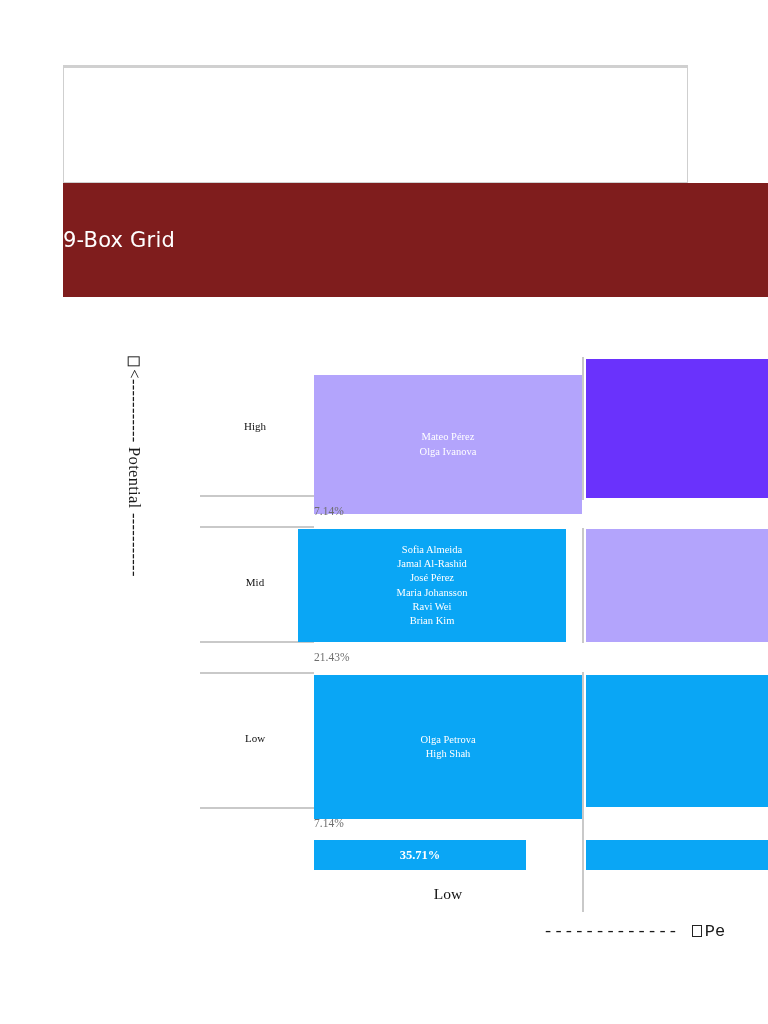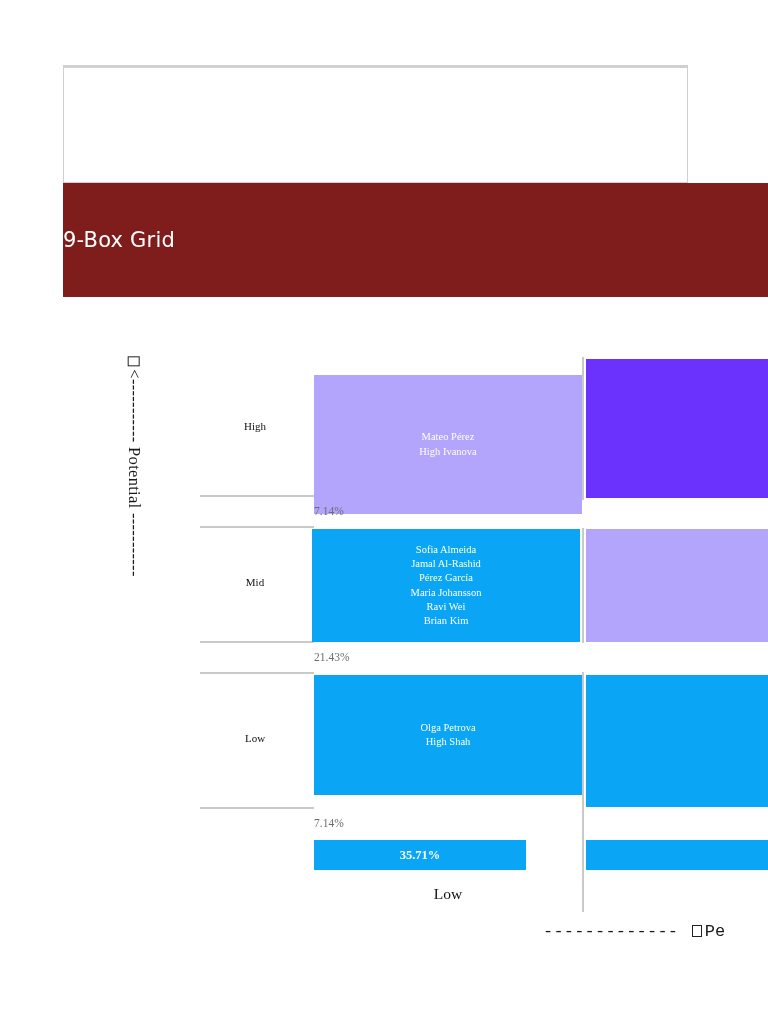--- a/index.html
+++ b/index.html
@@ -204,46 +204,46 @@
 <div class="gutter-rule" style="top:672px"></div>
 <div class="gutter-rule" style="top:807px"></div>
 
 <div class="v-divider" style="left:582px; top:357px; height:143px;"></div>
 <div class="v-divider" style="left:582px; top:528px; height:115px;"></div>
 <div class="v-divider" style="left:582px; top:672px; height:240px;"></div>
 
 <div class="cell" id="cell-high-low" style="left:314px; top:359px; width:268px; height:139px; background:#b3a4fc;margin-top:16px;">
   <div class="names">
       <div>Mateo Pérez</div>
-      <div>High Ivanova</div>
+      <div>Olga Ivanova</div>
     </div>
 </div>
 <div class="cell" id="cell-high-mid" style="left:586px; top:359px; width:182px; height:139px; background:#6a32fc;">
   <div class="names"></div>
 </div>
 
 <div class="pct-row" style="left:314px; top:505px; width:268px;">7.14%</div>
 
-<div class="cell" id="cell-mid-low" style="left:312px; top:529px; width:268px; height:113px; background:#0aa6f5;">
+<div class="cell" id="cell-mid-low" style="left:298px; top:529px; width:268px; height:113px; background:#0aa6f5;">
   <div class="names">
       <div>Sofia Almeida</div>
       <div>Jamal Al-Rashid</div>
-      <div>Pérez García</div>
+      <div>José Pérez</div>
       <div>Maria Johansson</div>
       <div>Ravi Wei</div>
       <div>Brian Kim</div>
     </div>
 </div>
 <div class="cell" id="cell-mid-mid" style="left:586px; top:529px; width:182px; height:113px; background:#b3a4fc; font-size:9px; color:#e8dfff;">
   <div class="names"></div>
 </div>
 
 <div class="pct-row" style="left:314px; top:651px; width:268px;">21.43%</div>
 
-<div class="cell" id="cell-low-low" style="left:314px; top:675px; width:268px; height:120px; background:#0aa6f5;">
+<div class="cell" id="cell-low-low" style="left:314px; top:675px; width:268px; height:144px; background:#0aa6f5;">
   <div class="names">
       <div>Olga Petrova</div>
       <div>High Shah</div>
     </div>
 </div>
 <div class="cell" id="cell-low-mid" style="left:586px; top:675px; width:182px; height:132px; background:#0aa6f5;">
   <div class="names"></div>
 </div>
 
 <div class="pct-row" style="left:314px; top:817px; width:268px;">7.14%</div>

